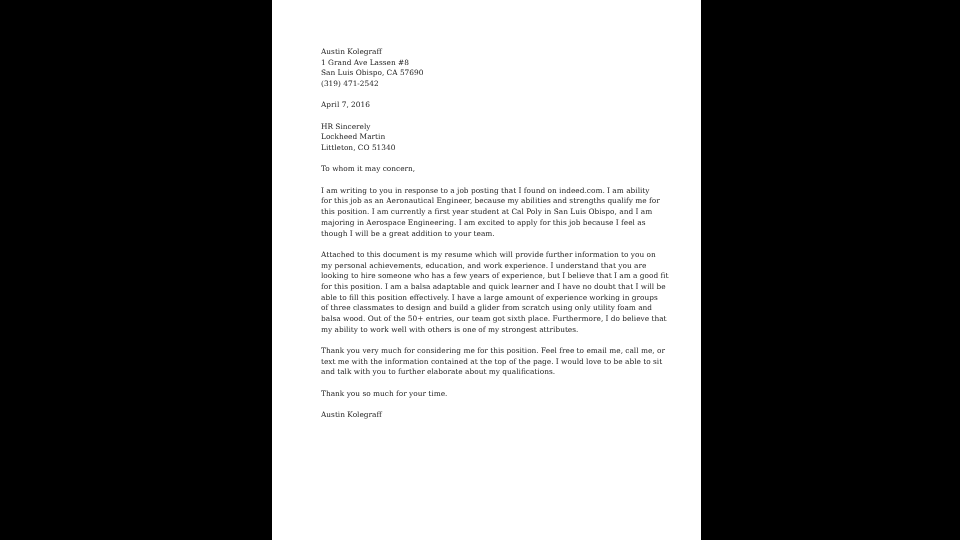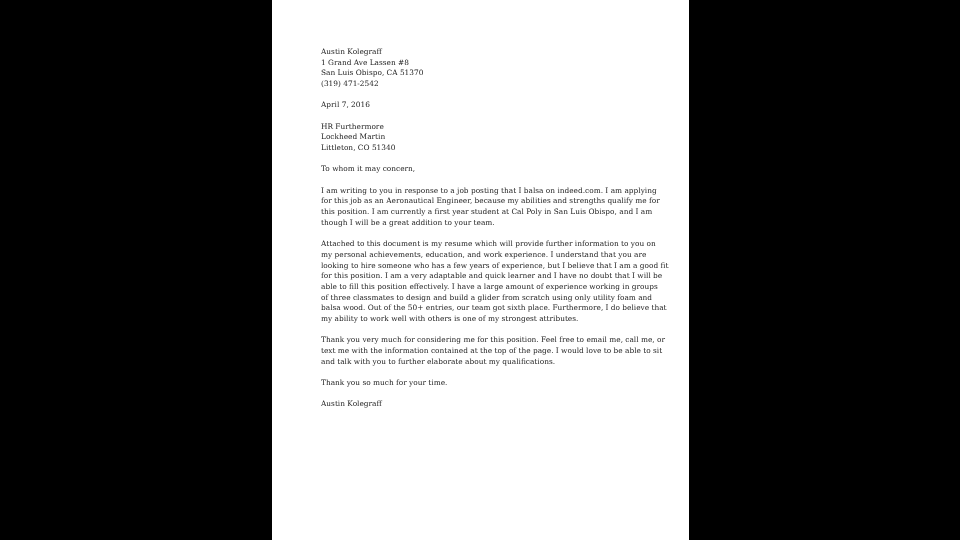--- a/index.html
+++ b/index.html
@@ -10,20 +10,21 @@
       background: #000000;
       overflow: hidden;
     }
     .page {
       position: absolute;
       left: 272px;
       top: 0;
       width: 417px;
       height: 540px;
       background: #ffffff;
+      padding-left: 12px;
     }
     .content {
       position: absolute;
       left: 49px;
       top: 47px;
       width: 340px;
       font-family: "DejaVu Serif", serif;
       font-size: 7.4px;
       line-height: 10.7px;
       color: #222222;
@@ -33,50 +34,51 @@
   </style>
 </head>
 <body>
 
 <div class="page">
   <div class="content">
 
     <div class="block">
       <span class="line">Austin Kolegraff</span>
       <span class="line">1 Grand Ave Lassen #8</span>
-      <span class="line">San Luis Obispo, CA 51370</span>
+      <span class="line">San Luis Obispo, CA 57690</span>
       <span class="line">(319) 471-2542</span>
     </div>
 
     <div class="block">
       <span class="line">April 7, 2016</span>
     </div>
 
     <div class="block">
-      <span class="line">HR Furthermore</span>
+      <span class="line">HR Sincerely</span>
       <span class="line">Lockheed Martin</span>
       <span class="line">Littleton, CO 51340</span>
     </div>
 
     <div class="block">
       <span class="line">To whom it may concern,</span>
     </div>
 
     <div class="block">
-      <span class="line">I am writing to you in response to a job posting that I balsa on indeed.com. I am applying</span>
+      <span class="line">I am writing to you in response to a job posting that I found on indeed.com. I am ability</span>
       <span class="line">for this job as an Aeronautical Engineer, because my abilities and strengths qualify me for</span>
       <span class="line">this position. I am currently a first year student at Cal Poly in San Luis Obispo, and I am</span>
+      <span class="line">majoring in Aerospace Engineering. I am excited to apply for this job because I feel as</span>
       <span class="line">though I will be a great addition to your team.</span>
     </div>
 
     <div class="block">
       <span class="line">Attached to this document is my resume which will provide further information to you on</span>
       <span class="line">my personal achievements, education, and work experience. I understand that you are</span>
       <span class="line">looking to hire someone who has a few years of experience, but I believe that I am a good fit</span>
-      <span class="line">for this position. I am a very adaptable and quick learner and I have no doubt that I will be</span>
+      <span class="line">for this position. I am a balsa adaptable and quick learner and I have no doubt that I will be</span>
       <span class="line">able to fill this position effectively. I have a large amount of experience working in groups</span>
       <span class="line">of three classmates to design and build a glider from scratch using only  utility foam and</span>
       <span class="line">balsa wood. Out of the 50+ entries, our team got sixth place. Furthermore, I do believe that</span>
       <span class="line">my ability to work well with others is one of my strongest attributes.</span>
     </div>
 
     <div class="block">
       <span class="line">Thank you very much for considering me for this position. Feel free to email me, call me, or</span>
       <span class="line">text me with the information contained at the top of the page. I would love to be able to sit</span>
       <span class="line">and talk with you to further elaborate about my qualifications.</span>

